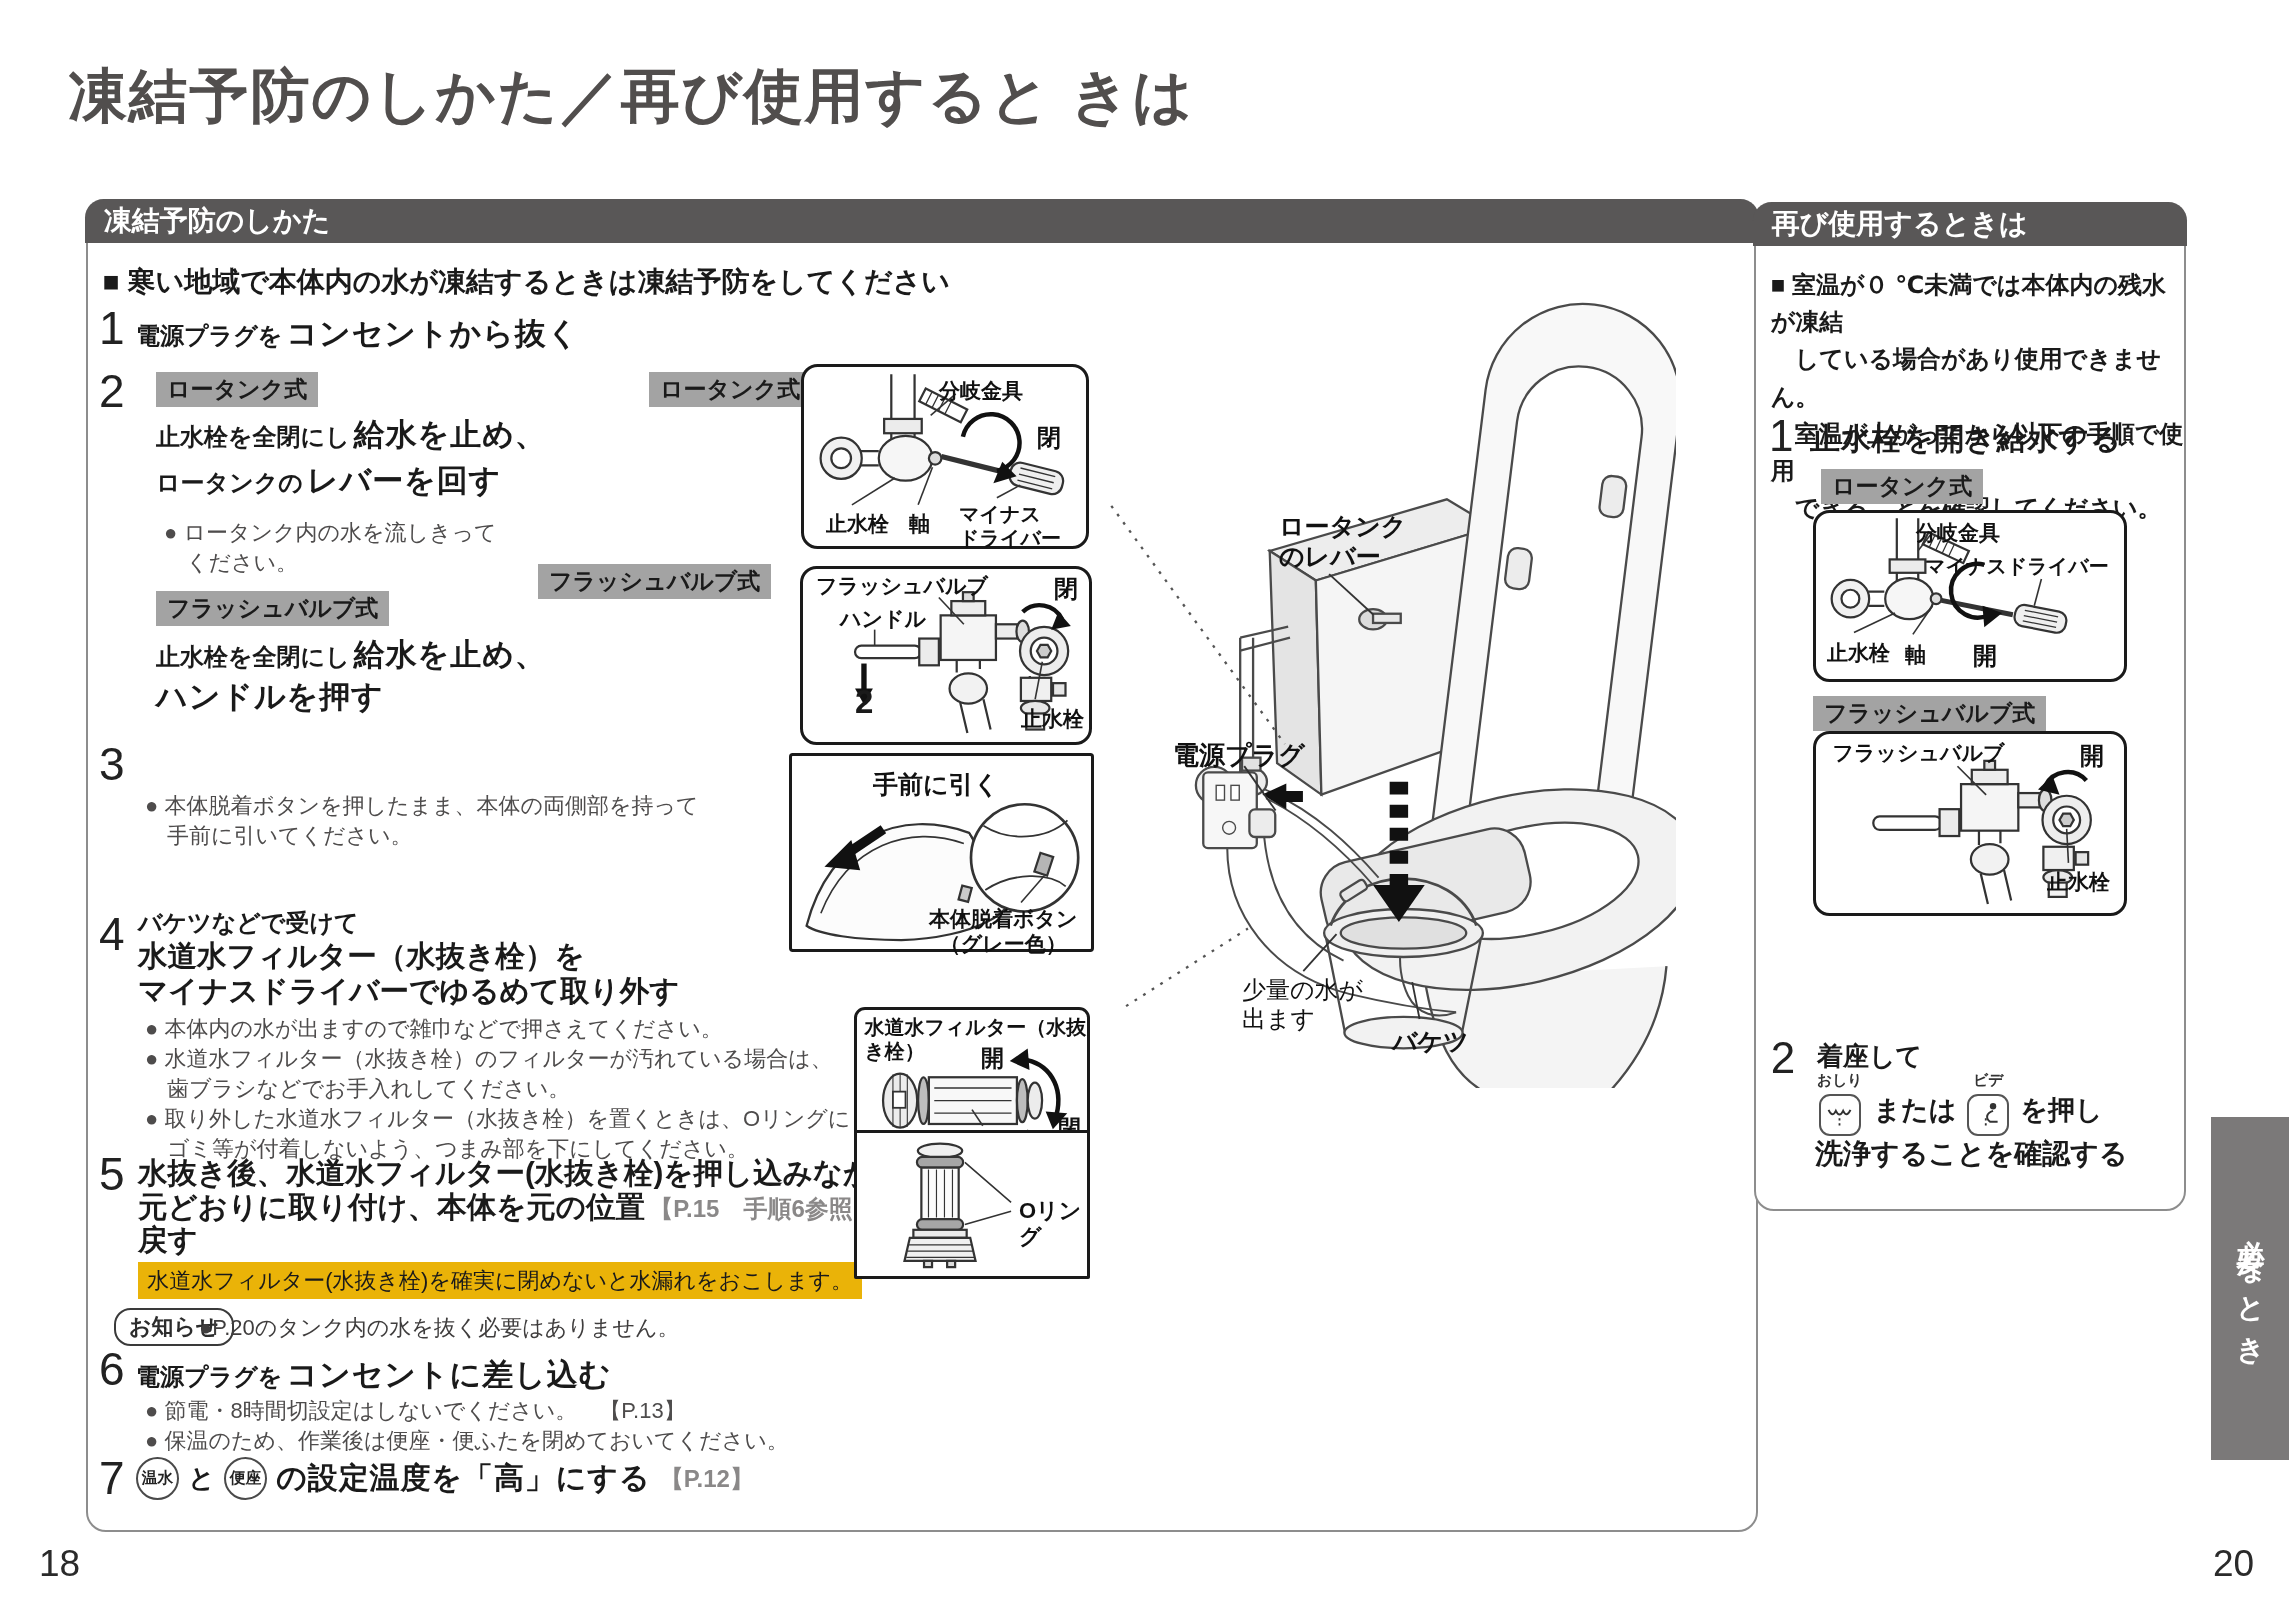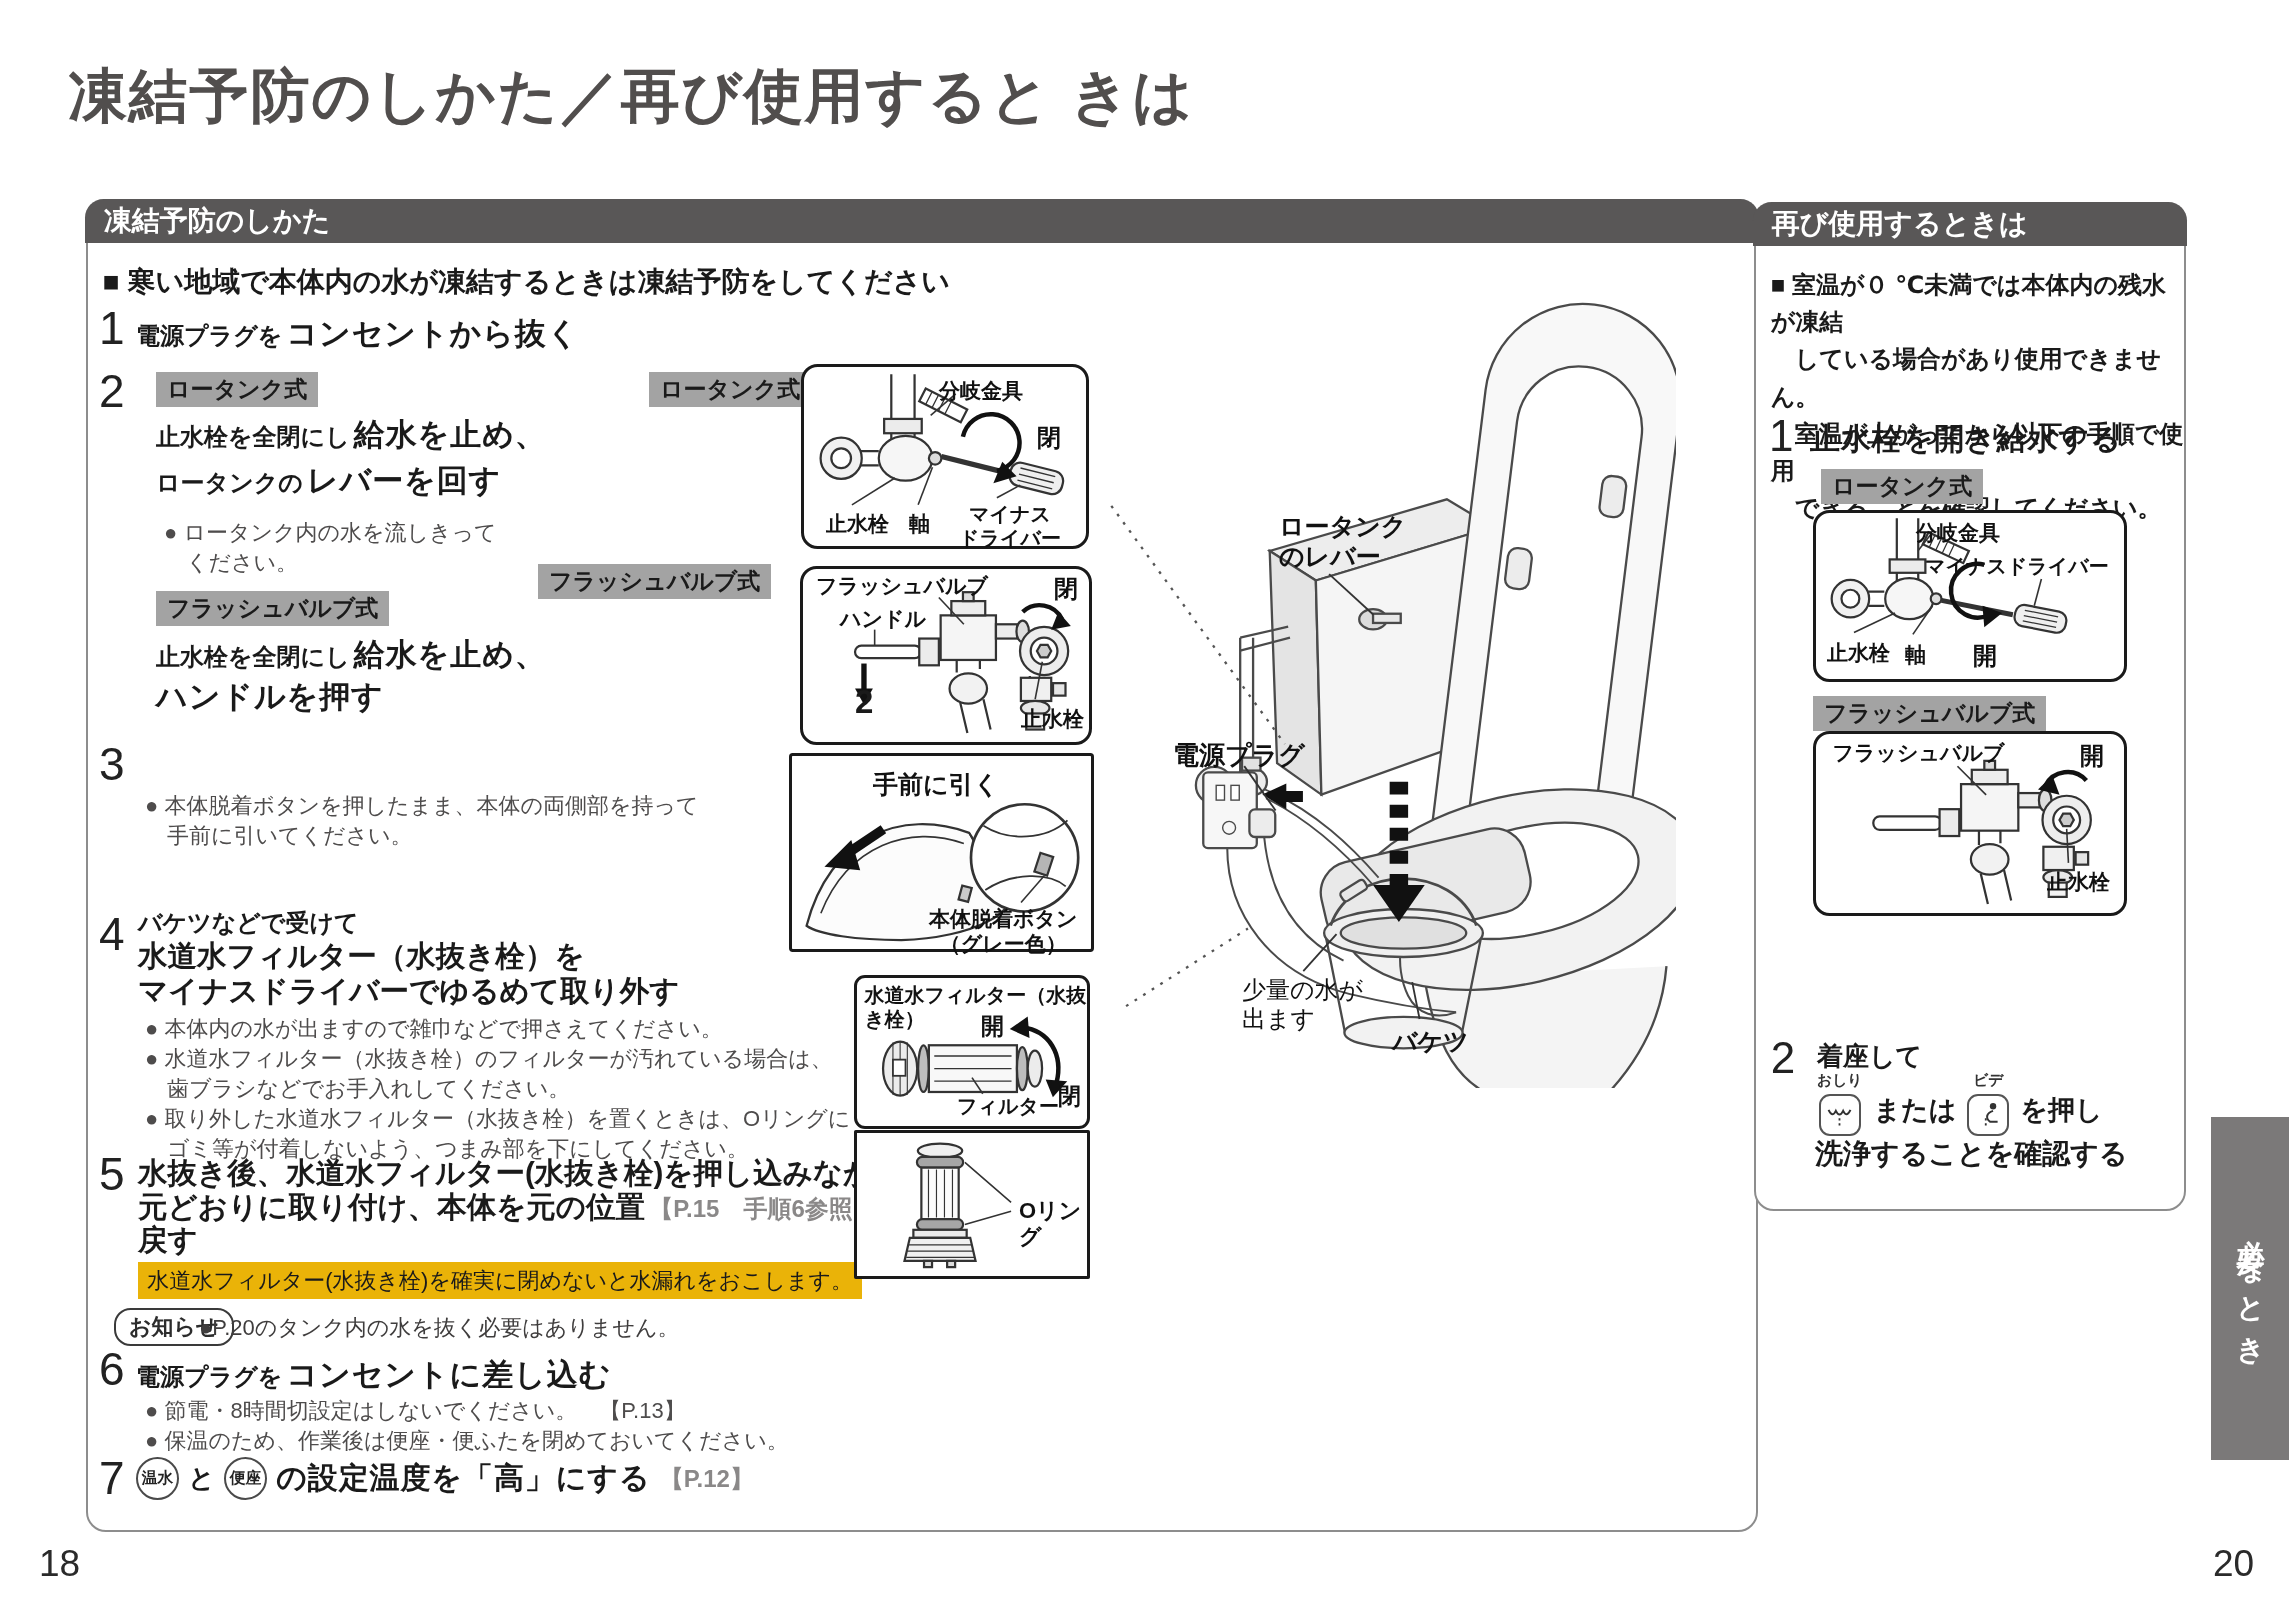--- a/index.html
+++ b/index.html
@@ -150,21 +150,21 @@
           <polygon points="220,106 236,122 210,130" fill="#111" stroke="none"></polygon>
           <path d="M52,154 L100,124" stroke-width="1.8"></path>
           <path d="M126,154 L142,112" stroke-width="1.8"></path>
           <path d="M214,146 L240,132" stroke-width="1.8"></path>
         </g>
       </svg>
       <div class="abs dl" style="left:135px;top:11px">分岐金具</div>
       <div class="abs dlb" style="left:233px;top:55px">閉</div>
       <div class="abs dl" style="left:22px;top:144px">止水栓</div>
       <div class="abs dl" style="left:105px;top:144px">軸</div>
-      <div class="abs dl" style="left:155px;top:135px;font-size:20px;text-align:center">マイナス
+      <div class="abs dl" style="left:155px;top:135px;font-size:20px;">マイナス
 ドライバー</div>
     </div>
 
     <div class="abs tag" style="left:450px;top:362px">フラッシュバルブ式</div>
 
     <div class="dbox rd" style="left:712px;top:364px;width:292px;height:179px">
       <svg viewBox="0 0 316 194">
         <g stroke="#333" stroke-width="2.5" fill="none">
           <rect x="152" y="52" width="62" height="50" fill="#f5f5f5"></rect>
           <rect x="164" y="36" width="38" height="16" fill="#ececec"></rect>
@@ -214,21 +214,21 @@
           <path d="M214,150 C244,130 286,130 304,146" stroke-width="2"></path>
           <rect x="272" y="110" width="15" height="22" fill="#b5b5b5" transform="rotate(18 279 121)"></rect>
           <path d="M280,134 L254,164" stroke-width="1.8"></path>
         </g>
       </svg>
       <div class="abs dl" style="left:81px;top:13px;font-size:25px;font-weight:700">手前に引く</div>
       <div class="abs dl" style="left:137px;top:150px;text-align:center">本体脱着ボタン
 （グレー色）</div>
     </div>
 
-    <div class="dbox" style="left:766px;top:773px;width:236px;height:154px;border-radius:11px">
+    <div class="dbox" style="left:766px;top:805px;width:236px;height:154px;border-radius:11px">
       <svg viewBox="0 0 256 155">
         <g stroke="#333" stroke-width="2.5" fill="none">
           <ellipse cx="48" cy="96" rx="19" ry="30" fill="#ececec"></ellipse>
           <path d="M40,67 v58 M48,66 v60 M56,67 v58" stroke-width="1.2"></path>
           <rect x="40" y="86" width="14" height="18" fill="#fff" stroke-width="2"></rect>
           <ellipse cx="74" cy="96" rx="6" ry="26" fill="#bdbdbd"></ellipse>
           <rect x="80" y="70" width="98" height="52" fill="#f8f8f8"></rect>
           <path d="M86,82 h86 M86,96 h86 M86,110 h86" stroke-width="1.5"></path>
           <ellipse cx="184" cy="96" rx="6" ry="24" fill="#bdbdbd"></ellipse>
           <ellipse cx="198" cy="96" rx="8" ry="20" fill="#ececec"></ellipse>

